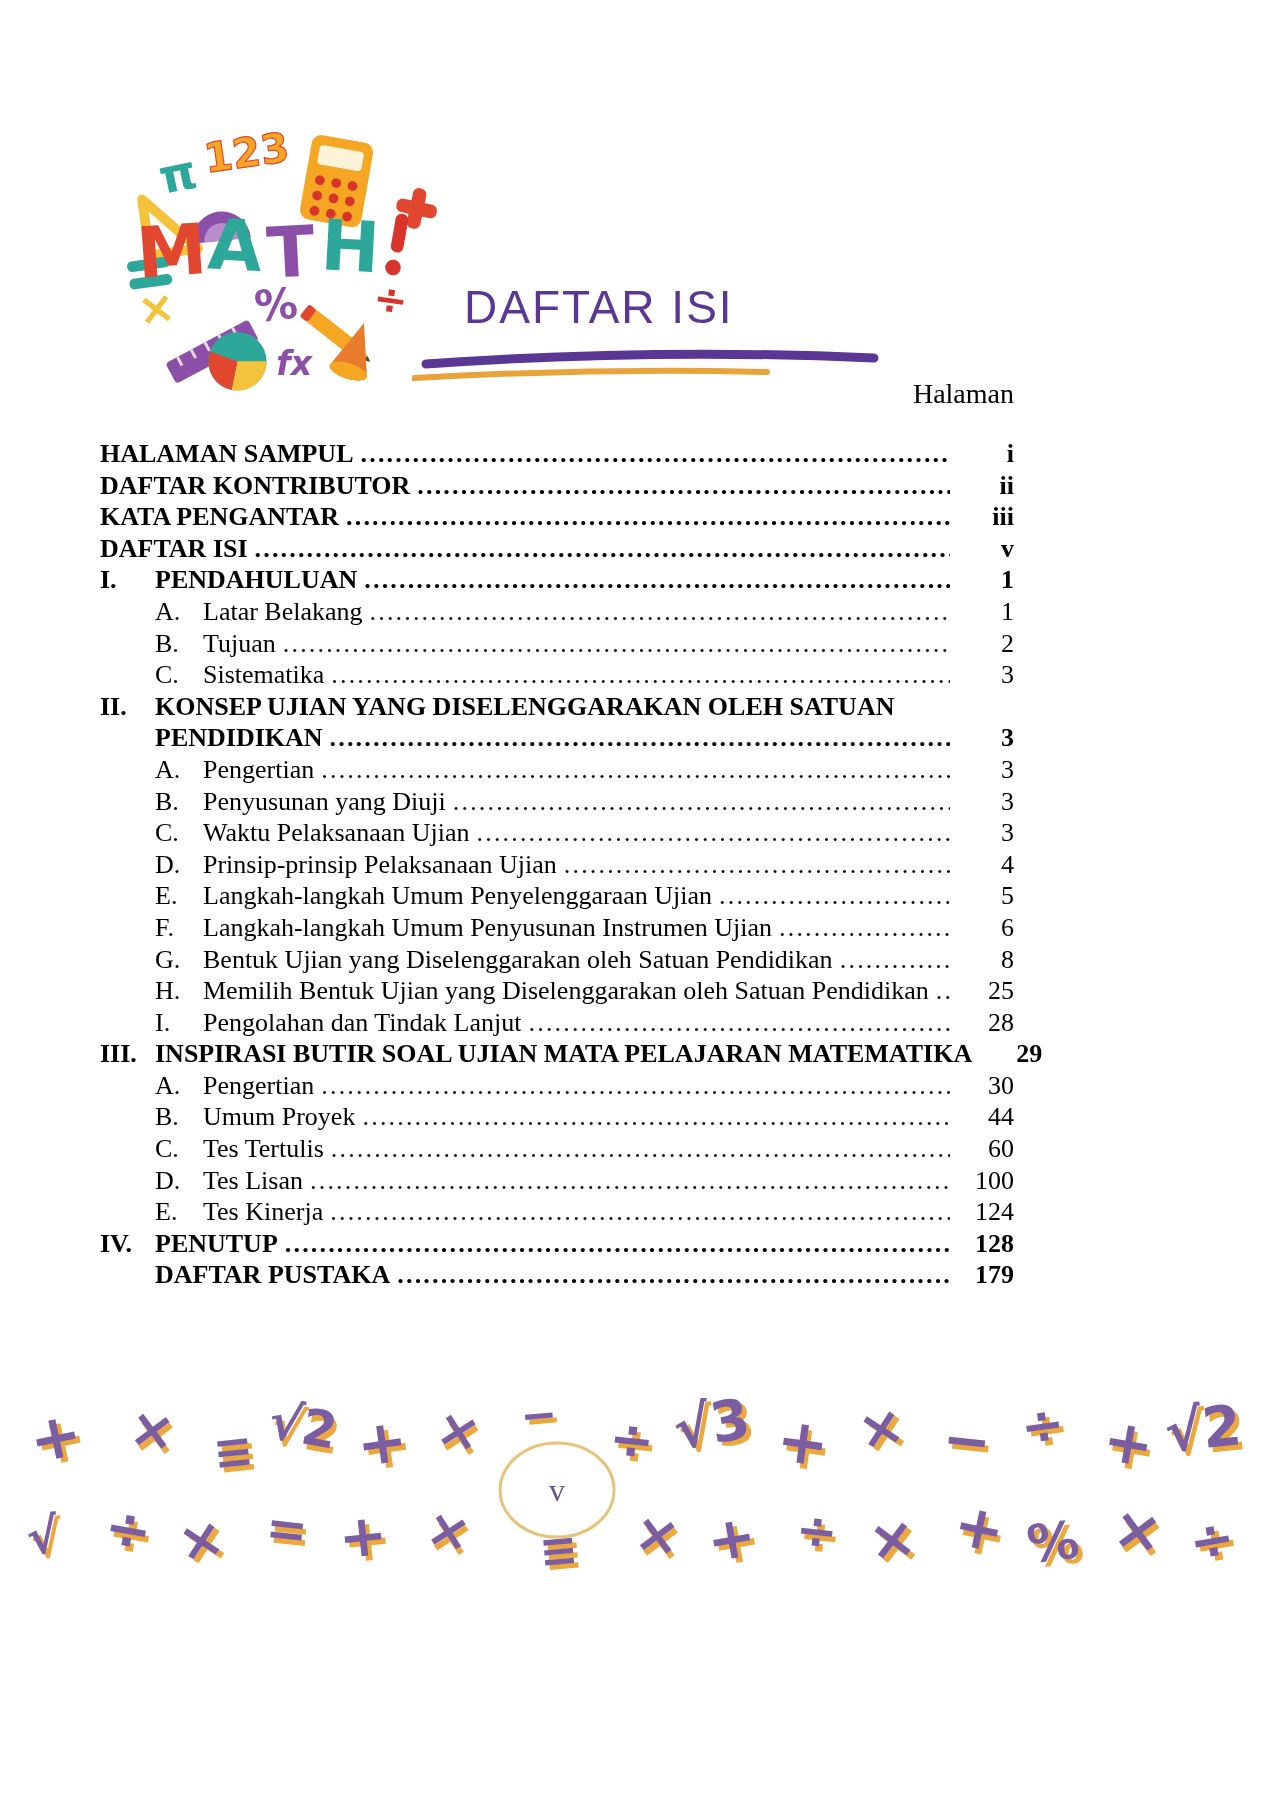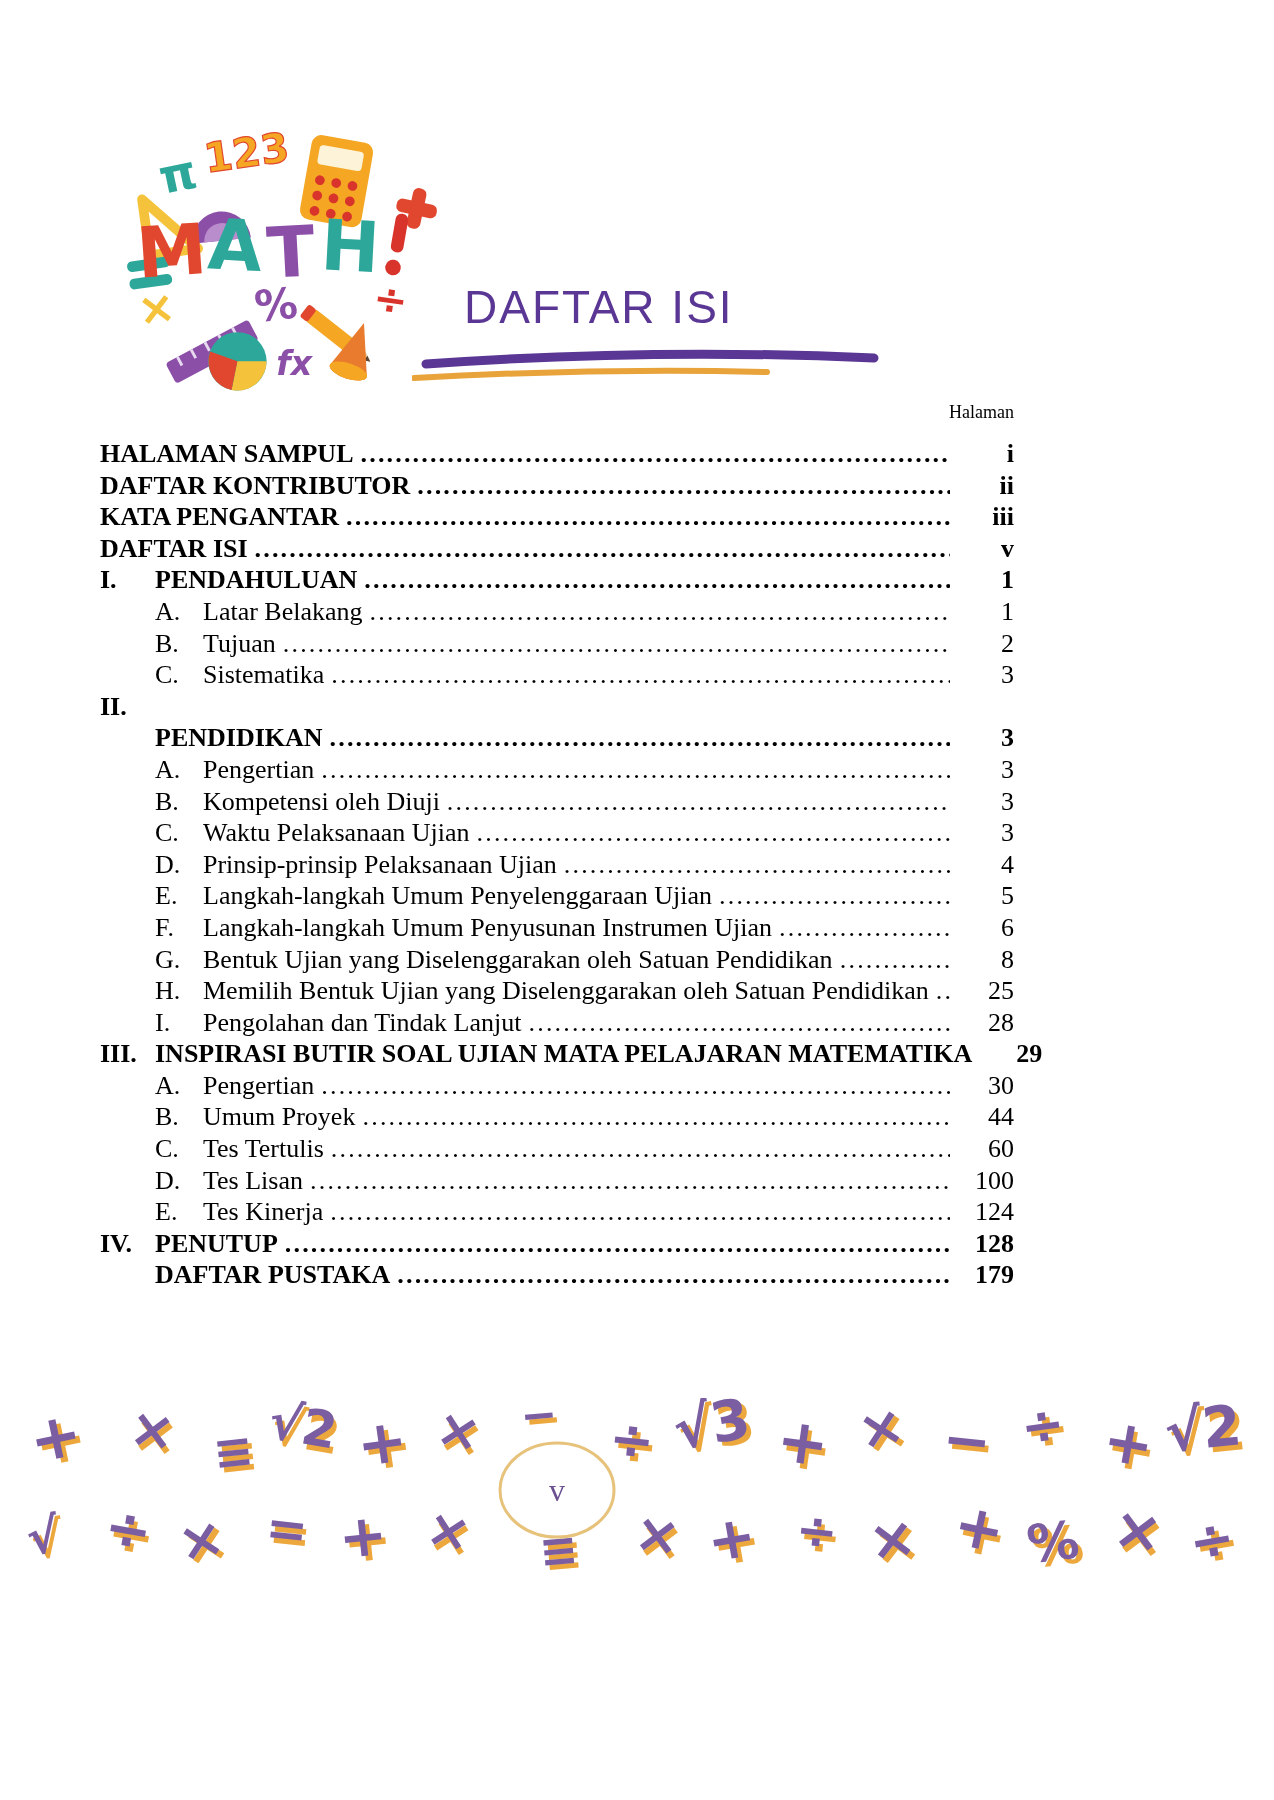--- a/index.html
+++ b/index.html
@@ -17,22 +17,22 @@
   .title {
     position:absolute; left:464px; top:280px;
     font-family:"Liberation Sans","DejaVu Sans",sans-serif;
     font-size:46px; font-weight:normal; letter-spacing:2px;
     color:#5b3795; white-space:nowrap;
   }
   .swoosh { position:absolute; left:412px; top:338px; width:470px; height:52px; }
 
   
   .halaman {
-    position:absolute; left:100px; top:402px; width:914px;
-    text-align:right; font-size:18px;
+    position:absolute; left:100px; top:378px; width:914px;
+    text-align:right; font-size:28px;
   }
   .toc { position:absolute; left:100px; top:438px; width:914px; }
   .toc-row {
     display:flex; align-items:baseline;
     height:31.6px; line-height:31.6px;
     font-size:26px; white-space:nowrap;
   }
   .toc-row.bold { font-weight:bold; }
   .cell.num    { flex:0 0 55px; }
   .cell.letter { flex:0 0 48px; }
@@ -193,41 +193,42 @@
       <div class="toc-row">
     <span class="cell num"></span>
     <span class="cell letter">C.</span>
     <span class="label">Sistematika</span>
     <span class="dots">………………………………………………………………………………………………………………………………………………………………………………</span>
     <span class="pg">3</span>
   </div>
       <div class="toc-row bold">
     <span class="cell num">II.</span>
 
+    <span class="label">KONSEP UJIAN YANG DISELENGGARAKAN OLEH SATUAN</span>
     <span class="dots"></span>
     <span class="pg"></span>
   </div>
       <div class="toc-row bold">
     <span class="cell num"></span>
 
     <span class="label">PENDIDIKAN</span>
     <span class="dots">………………………………………………………………………………………………………………………………………………………………………………</span>
     <span class="pg">3</span>
   </div>
       <div class="toc-row">
     <span class="cell num"></span>
     <span class="cell letter">A.</span>
     <span class="label">Pengertian</span>
     <span class="dots">………………………………………………………………………………………………………………………………………………………………………………</span>
     <span class="pg">3</span>
   </div>
       <div class="toc-row">
     <span class="cell num"></span>
     <span class="cell letter">B.</span>
-    <span class="label">Kompetensi oleh Diuji</span>
+    <span class="label">Penyusunan yang Diuji</span>
     <span class="dots">………………………………………………………………………………………………………………………………………………………………………………</span>
     <span class="pg">3</span>
   </div>
       <div class="toc-row">
     <span class="cell num"></span>
     <span class="cell letter">C.</span>
     <span class="label">Waktu Pelaksanaan Ujian</span>
     <span class="dots">………………………………………………………………………………………………………………………………………………………………………………</span>
     <span class="pg">3</span>
   </div>

